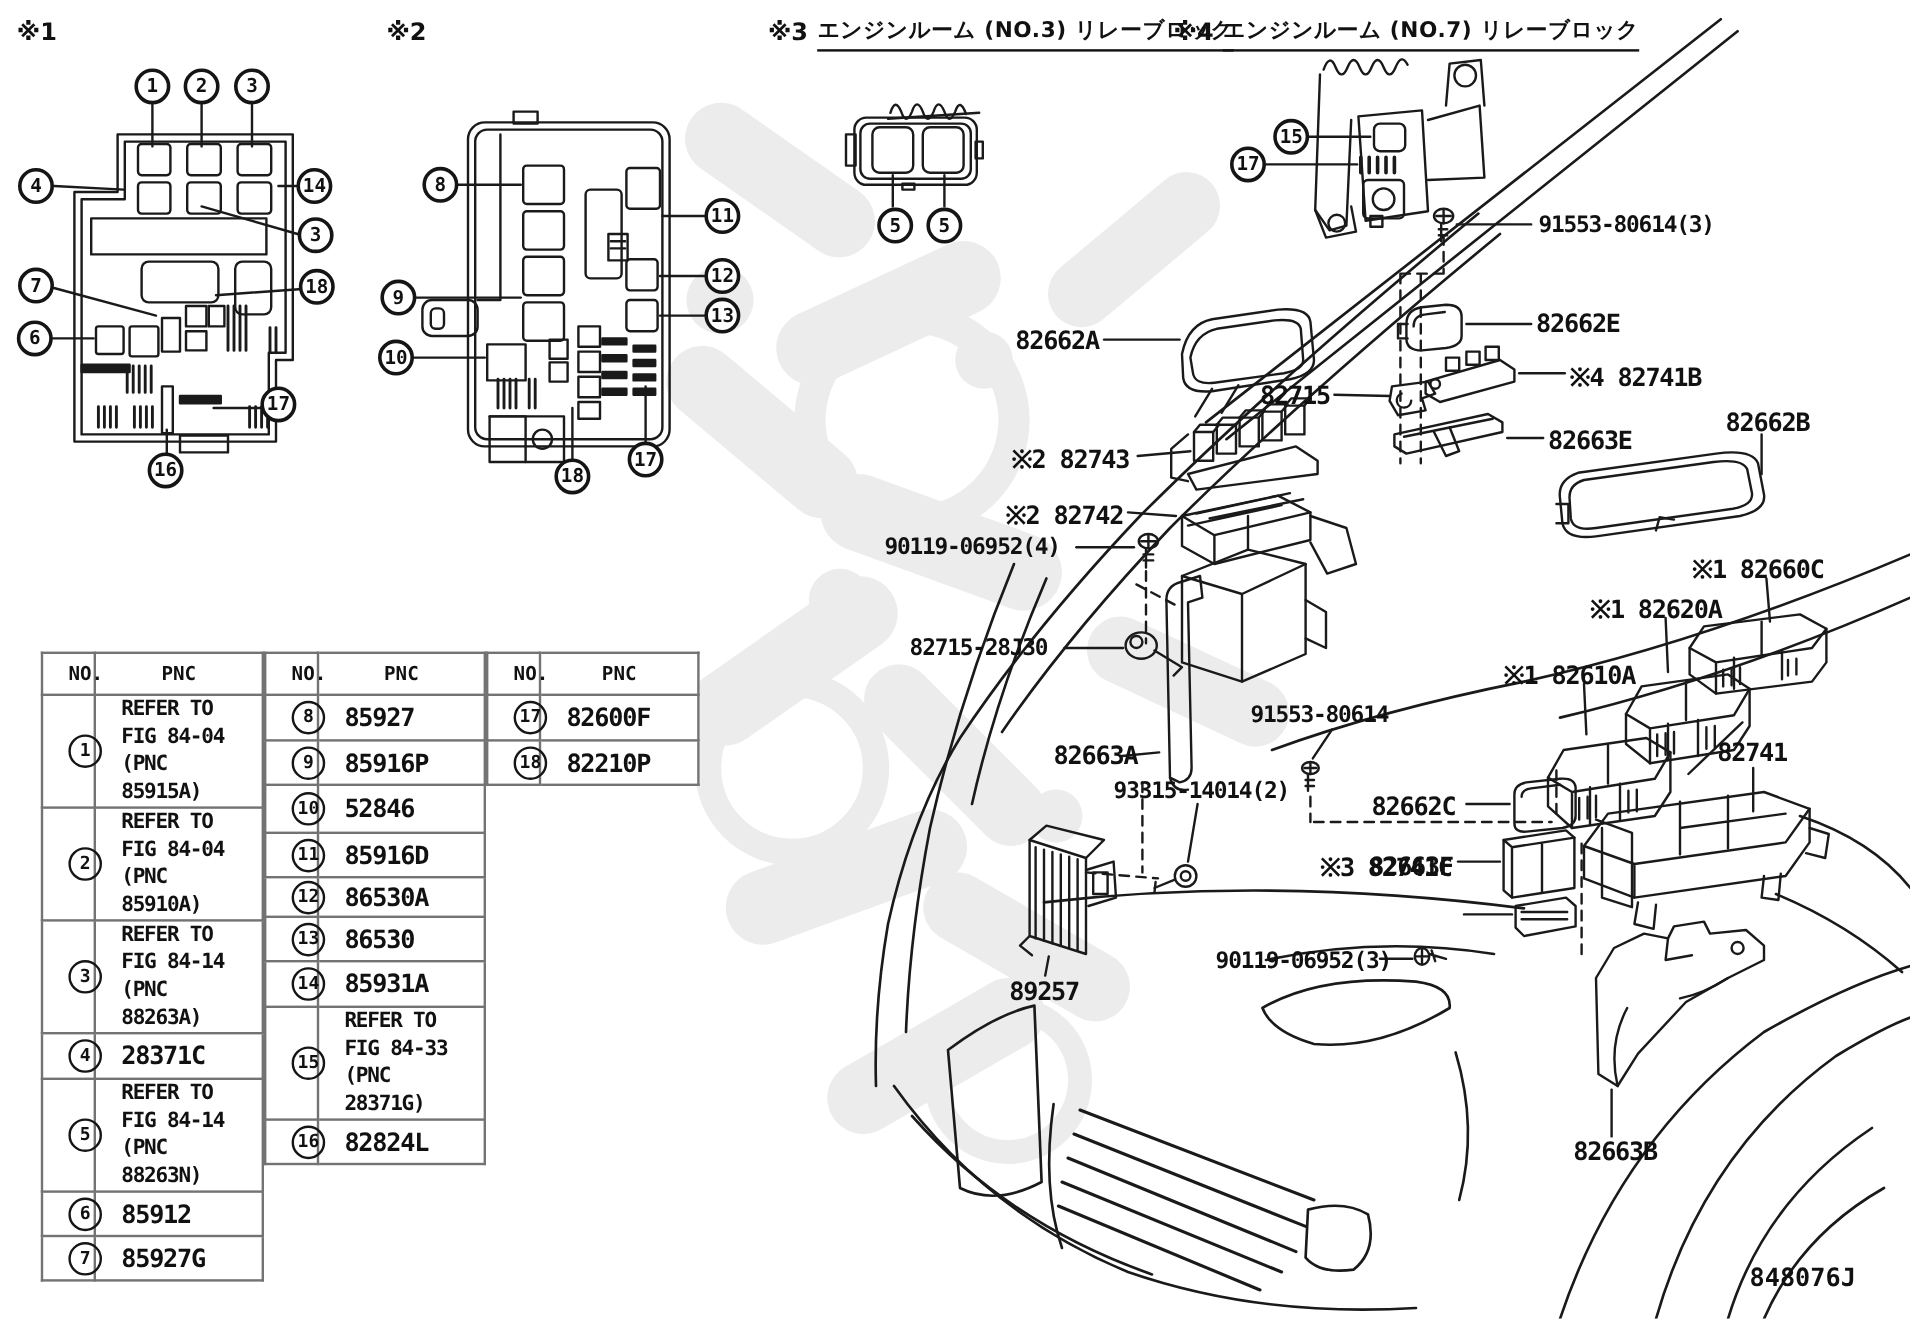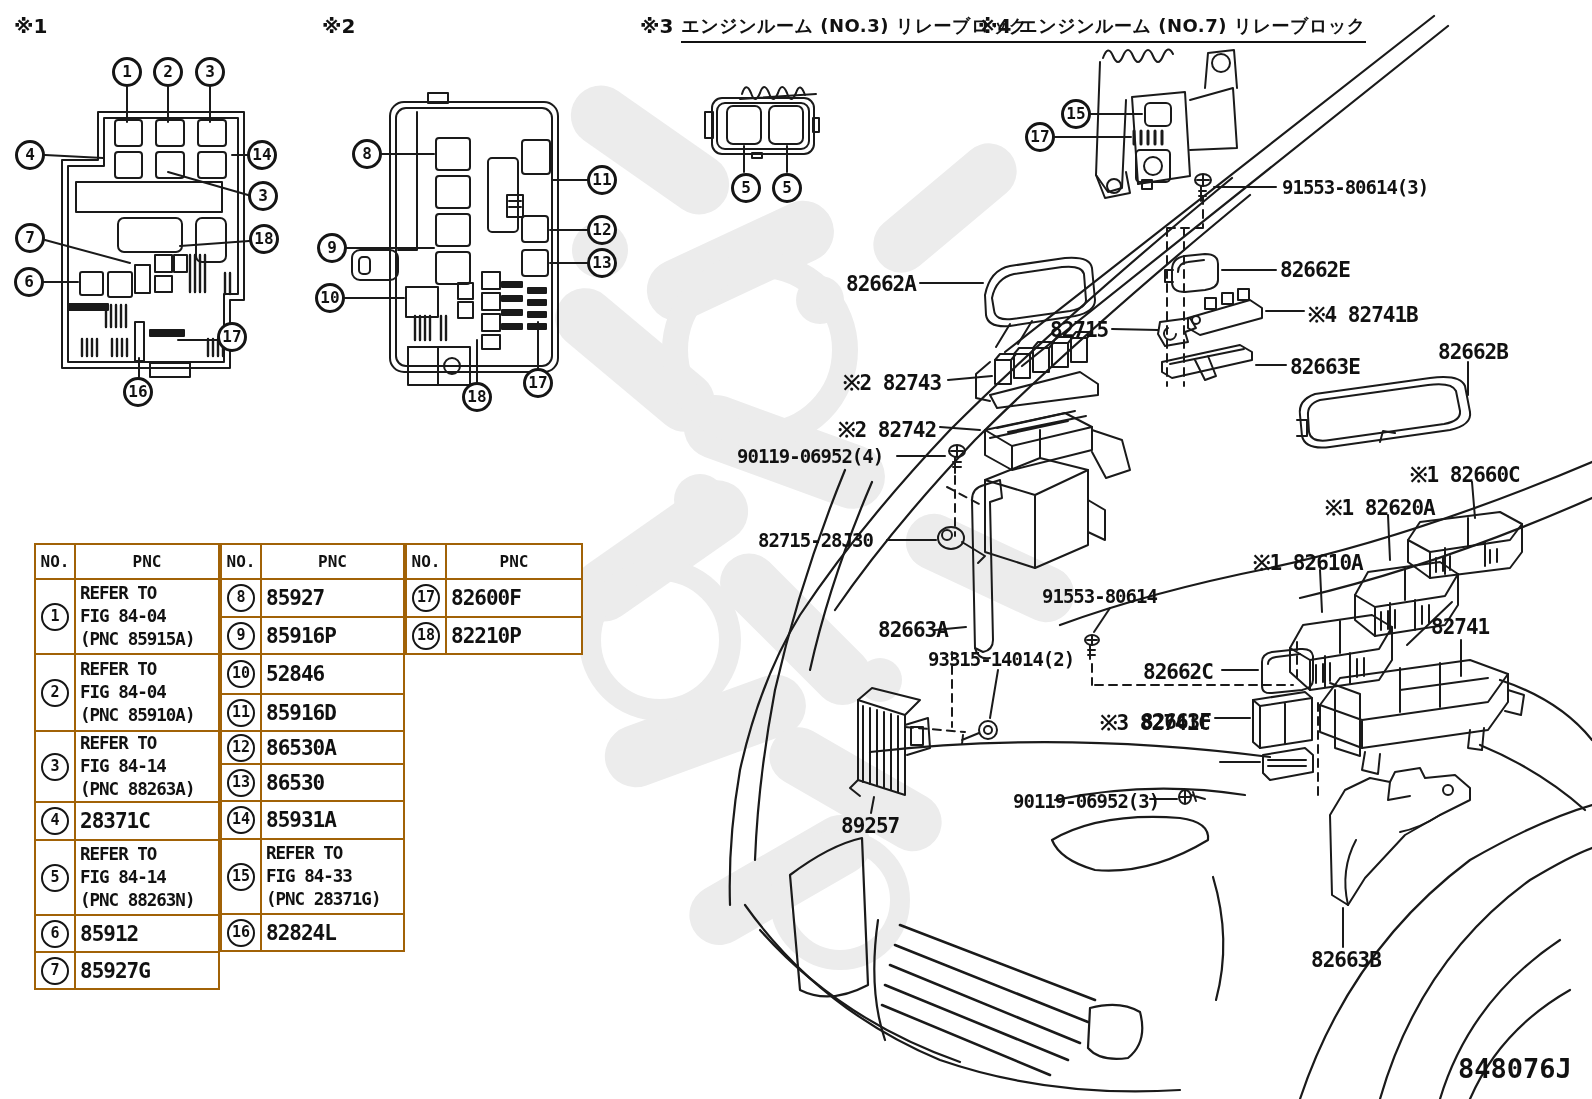--- a/index.html
+++ b/index.html
@@ -13,28 +13,28 @@
             line-height:24px;border-bottom:2px solid #111;padding-bottom:3px;letter-spacing:0.5px;}
   
   .co{position:absolute;width:30px;height:30px;border:3px solid #151515;border-radius:50%;
       background:#fff;box-sizing:border-box;text-align:center;font-weight:bold;font-size:16px;
       line-height:24px;font-family:"DejaVu Sans Mono",monospace;}
   
   .plabel{position:absolute;font-weight:bold;font-size:21px;white-space:nowrap;letter-spacing:-1px;}
   .plabel.sm{font-size:19px;}
   
   table.ptab{position:absolute;border-collapse:collapse;table-layout:fixed;background:#fff;}
-  table.ptab td{border:2px solid #a16207;padding:0 4px;vertical-align:middle;box-sizing:border-box;}
+  table.ptab td{border:2px solid #737373;padding:0 21px;vertical-align:middle;box-sizing:border-box;}
   td.nocell{text-align:center;width:40px;}
   td.pnccell{font-weight:bold;font-size:21px;letter-spacing:-1px;}
   td.pnccell.hd,td.nocell.hd{font-weight:bold;font-size:16px;text-align:center;letter-spacing:0;}
   td.pnccell.ml{white-space:pre-line;font-size:17.5px;line-height:23px;}
   .cnum{display:inline-block;width:28px;height:28px;border:2.5px solid #151515;border-radius:50%;
         box-sizing:border-box;font-weight:bold;font-size:15px;line-height:23px;text-align:center;}
-  .figcode{position:absolute;font-weight:bold;font-size:27px;letter-spacing:0;}
+  .figcode{position:absolute;font-weight:bold;font-size:21px;letter-spacing:0;}
 </style>
 </head>
 <body>
 
 <div id="screen">
 
   <svg class="art" width="1592" height="1099" viewBox="0 0 1592 1099">
 
     <g fill="#ececec" stroke="none">
       <rect x="560" y="120" width="180" height="60" rx="30" transform="rotate(35 650 150)"></rect>

